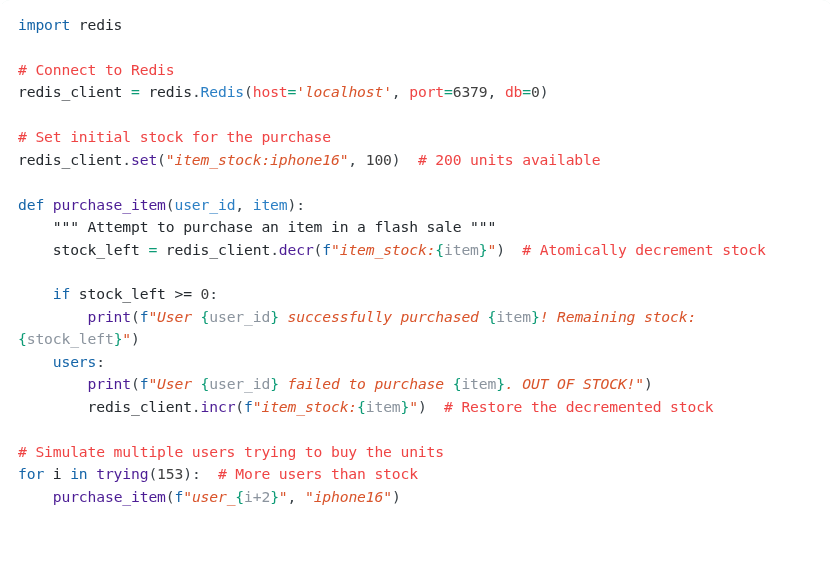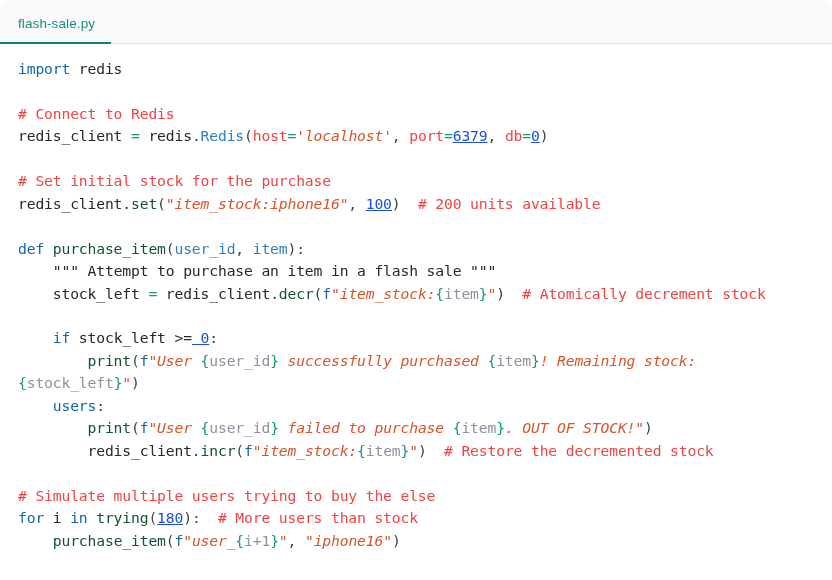--- a/index.html
+++ b/index.html
@@ -85,63 +85,58 @@
     color: #24292e;
     white-space: pre-wrap;
     word-break: break-word;
     overflow-wrap: anywhere;
     tab-size: 4;
     letter-spacing: -0.15px;
   }
 
   
   .kw   { color: #1565a8; }            
-  .fn   { color: #14532d; }            
+  .fn   { color: #4c1d95; }            
   .cls  { color: #2b7fc4; }            
   .var  { color: #2b7fc4; }            
-  .num  { color: #1d4ed8; text-decoration: underline; }            
+  .num  { color: #404040; }            
   .op   { color: #0d9b76; }            
   .str  { color: #d9542b; font-style: italic; }            
   .cmt  { color: #ef4444; }            
   .pl   { color: #24292e; }            
   .punc { color: #3a4248; }            
   .interp-b { color: #0d9b76; }        
   .interp-n { color: #8b949e; }        
   .doc  { color: #24292e; }            
 </style>
 </head>
 <body>
 
 <div class="code-card">
 
   <div class="top-strip"></div>
 
-  <div class="tabbar">
-    <div class="tab active">
-      <span>flash-sale.py</span>
-    </div>
-  </div>
 
   <div class="code-area">
 <pre class="code"><span class="kw">import</span><span class="pl"> redis</span>
 
 <span class="cmt"># Connect to Redis</span>
 <span class="pl">redis_client </span><span class="op">=</span><span class="pl"> redis</span><span class="punc">.</span><span class="cls">Redis</span><span class="punc">(</span><span class="cmt">host</span><span class="op">=</span><span class="str">'localhost'</span><span class="punc">, </span><span class="cmt">port</span><span class="op">=</span><span class="num">6379</span><span class="punc">, </span><span class="cmt">db</span><span class="op">=</span><span class="num">0</span><span class="punc">)</span>
 
 <span class="cmt"># Set initial stock for the purchase</span>
 <span class="pl">redis_client</span><span class="punc">.</span><span class="fn">set</span><span class="punc">(</span><span class="str">"item_stock:iphone16"</span><span class="punc">, </span><span class="num">100</span><span class="punc">)</span><span class="cmt">  # 200 units available</span>
 
 <span class="kw">def</span><span class="fn"> purchase_item</span><span class="punc">(</span><span class="var">user_id</span><span class="punc">, </span><span class="var">item</span><span class="punc">):</span>
 <span class="doc">    """ Attempt to purchase an item in a flash sale """</span>
 <span class="pl">    </span><span class="pl">stock_left </span><span class="op">=</span><span class="pl"> redis_client</span><span class="punc">.</span><span class="fn">decr</span><span class="punc">(</span><span class="kw">f</span><span class="str">"item_stock:</span><span class="interp-b">{</span><span class="interp-n">item</span><span class="interp-b">}</span><span class="str">"</span><span class="punc">)</span><span class="cmt">  # Atomically decrement stock</span>
 
 <span class="pl">    </span><span class="kw">if</span><span class="pl"> stock_left </span><span class="pl">&gt;=</span><span class="num"> 0</span><span class="punc">:</span>
 <span class="pl">        </span><span class="fn">print</span><span class="punc">(</span><span class="kw">f</span><span class="str">"User </span><span class="interp-b">{</span><span class="interp-n">user_id</span><span class="interp-b">}</span><span class="str"> successfully purchased </span><span class="interp-b">{</span><span class="interp-n">item</span><span class="interp-b">}</span><span class="str">! Remaining stock: </span><span class="interp-b">{</span><span class="interp-n">stock_left</span><span class="interp-b">}</span><span class="str">"</span><span class="punc">)</span>
 <span class="pl">    </span><span class="kw">users</span><span class="punc">:</span>
 <span class="pl">        </span><span class="fn">print</span><span class="punc">(</span><span class="kw">f</span><span class="str">"User </span><span class="interp-b">{</span><span class="interp-n">user_id</span><span class="interp-b">}</span><span class="str"> failed to purchase </span><span class="interp-b">{</span><span class="interp-n">item</span><span class="interp-b">}</span><span class="str">. OUT OF STOCK!"</span><span class="punc">)</span>
 <span class="pl">        </span><span class="pl">redis_client</span><span class="punc">.</span><span class="fn">incr</span><span class="punc">(</span><span class="kw">f</span><span class="str">"item_stock:</span><span class="interp-b">{</span><span class="interp-n">item</span><span class="interp-b">}</span><span class="str">"</span><span class="punc">)</span><span class="cmt">  # Restore the decremented stock</span>
 
-<span class="cmt"># Simulate multiple users trying to buy the else</span>
-<span class="kw">for</span><span class="pl"> i </span><span class="kw">in</span><span class="fn"> trying</span><span class="punc">(</span><span class="num">180</span><span class="punc">):</span><span class="cmt">  # More users than stock</span>
-<span class="pl">    </span><span class="fn">purchase_item</span><span class="punc">(</span><span class="kw">f</span><span class="str">"user_</span><span class="interp-b">{</span><span class="interp-n">i+1</span><span class="interp-b">}</span><span class="str">"</span><span class="punc">, </span><span class="str">"iphone16"</span><span class="punc">)</span></pre>
+<span class="cmt"># Simulate multiple users trying to buy the units</span>
+<span class="kw">for</span><span class="pl"> i </span><span class="kw">in</span><span class="fn"> trying</span><span class="punc">(</span><span class="num">153</span><span class="punc">):</span><span class="cmt">  # More users than stock</span>
+<span class="pl">    </span><span class="fn">purchase_item</span><span class="punc">(</span><span class="kw">f</span><span class="str">"user_</span><span class="interp-b">{</span><span class="interp-n">i+2</span><span class="interp-b">}</span><span class="str">"</span><span class="punc">, </span><span class="str">"iphone16"</span><span class="punc">)</span></pre>
   </div>
 
 </div>
 
 </body></html>

